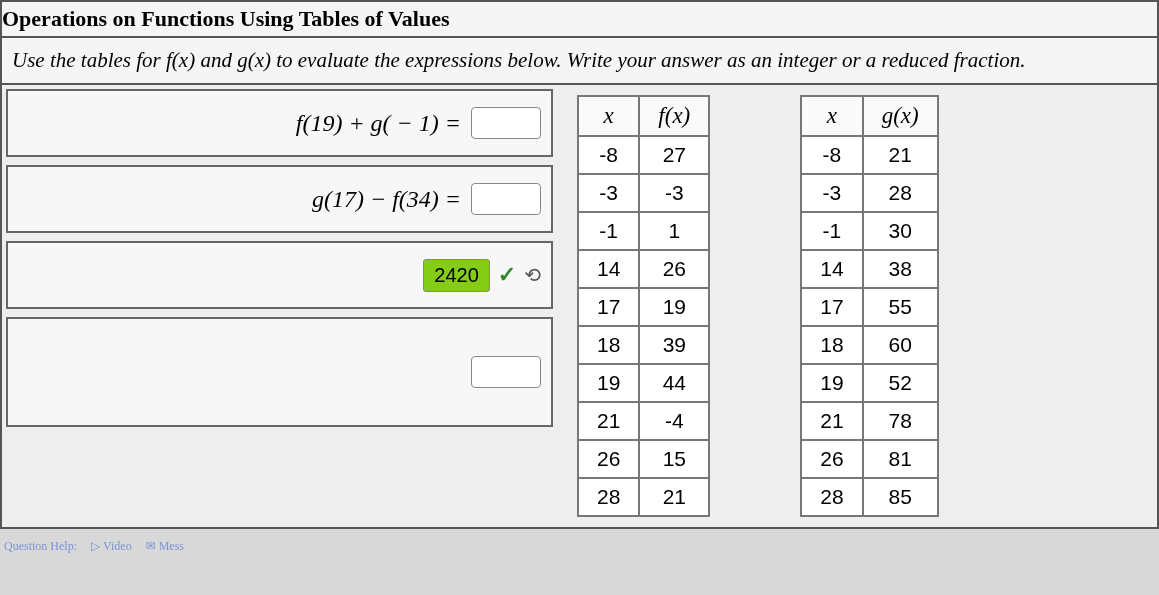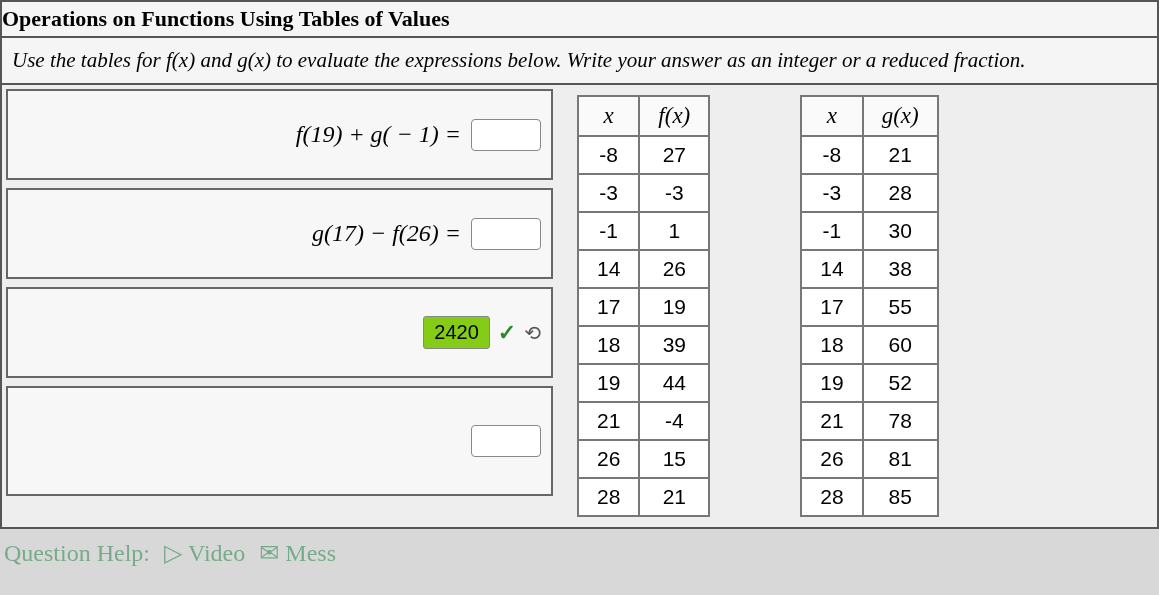--- a/index.html
+++ b/index.html
@@ -47,21 +47,21 @@
     padding: 10px 20px;
   }
   .expr-box {
     border: 2px solid #666;
     background: #f7f7f7;
     margin-bottom: 8px;
     padding: 14px 10px;
     display: flex;
     justify-content: flex-end;
     align-items: center;
-    height: 91px;
+    height: 68px;
   }
   .expr-box.tall { height: 110px; }
   .expr-label {
     font-family: 'Times New Roman', serif;
     font-size: 24px;
     margin-right: 10px;
   }
   .frac {
     display: inline-block;
     text-align: center;
@@ -116,22 +116,22 @@
   table.val-table th {
     font-family: 'Times New Roman', serif;
     font-style: italic;
     font-weight: normal;
     font-size: 23px;
     background: #fafafa;
   }
   .mathvar { font-style: italic; font-family: 'Times New Roman', serif; }
   .footer-row {
     padding: 10px 4px 4px 4px;
-    font-size: 24px;
-    color: #15803d;
+    font-size: 12px;
+    color: #1d4ed8;
     display: flex;
     align-items: center;
     gap: 14px;
   }
   .footer-row .faded { opacity: 0.5; }
 </style>
 </head>
 <body>
 
 <div class="outer-frame">
@@ -143,21 +143,21 @@
   <div class="content-row">
 
     <div class="left-col">
 
       <div class="expr-box">
         <span class="expr-label mathvar">f(19) + g( − 1) =</span>
         <span class="input-blank"></span>
       </div>
 
       <div class="expr-box">
-        <span class="expr-label mathvar">g(17) − f(26) =</span>
+        <span class="expr-label mathvar">g(17) − f(34) =</span>
         <span class="input-blank"></span>
       </div>
 
       <div class="expr-box">
         <span class="input-filled">
           <span class="val-box">2420</span>
           <span class="check-icon">✓</span>
           <span class="retry-icon">⟲</span>
         </span>
       </div>

